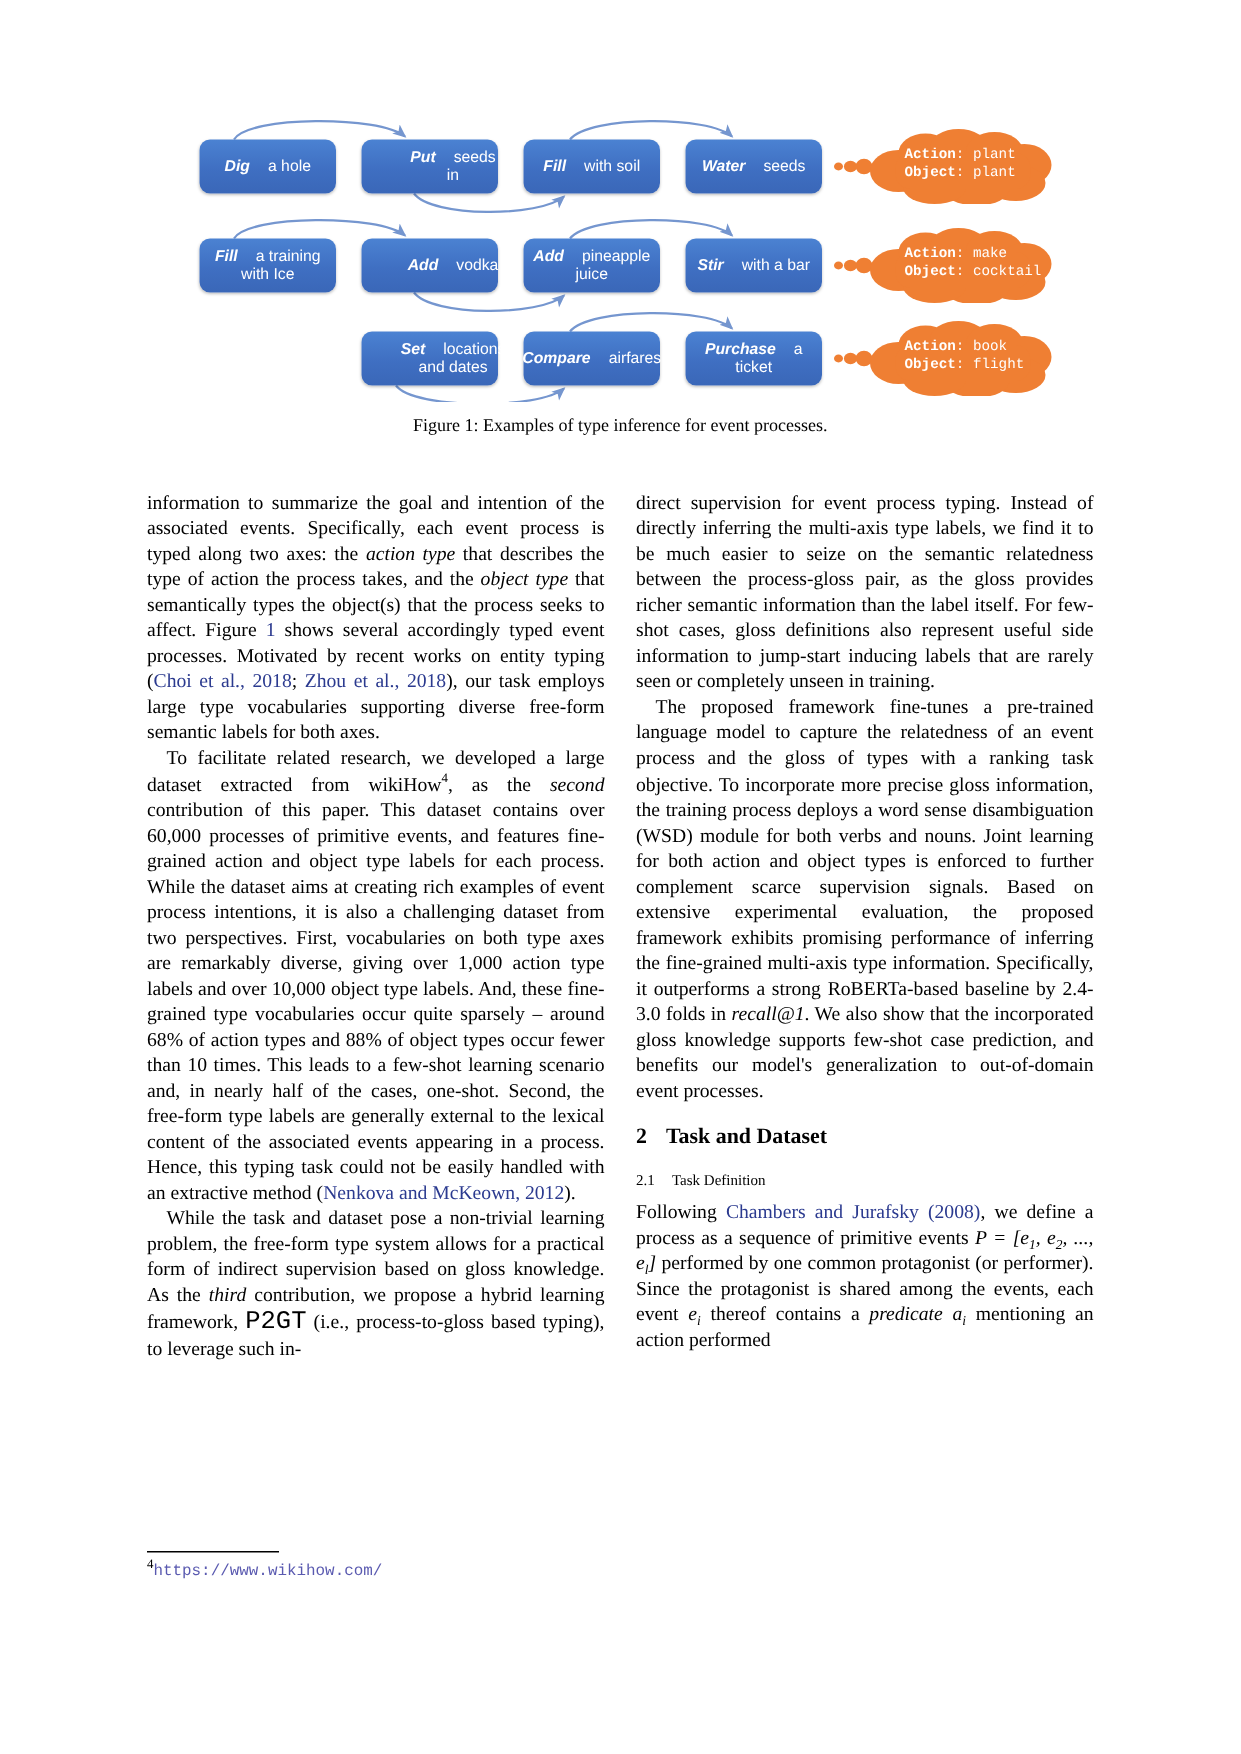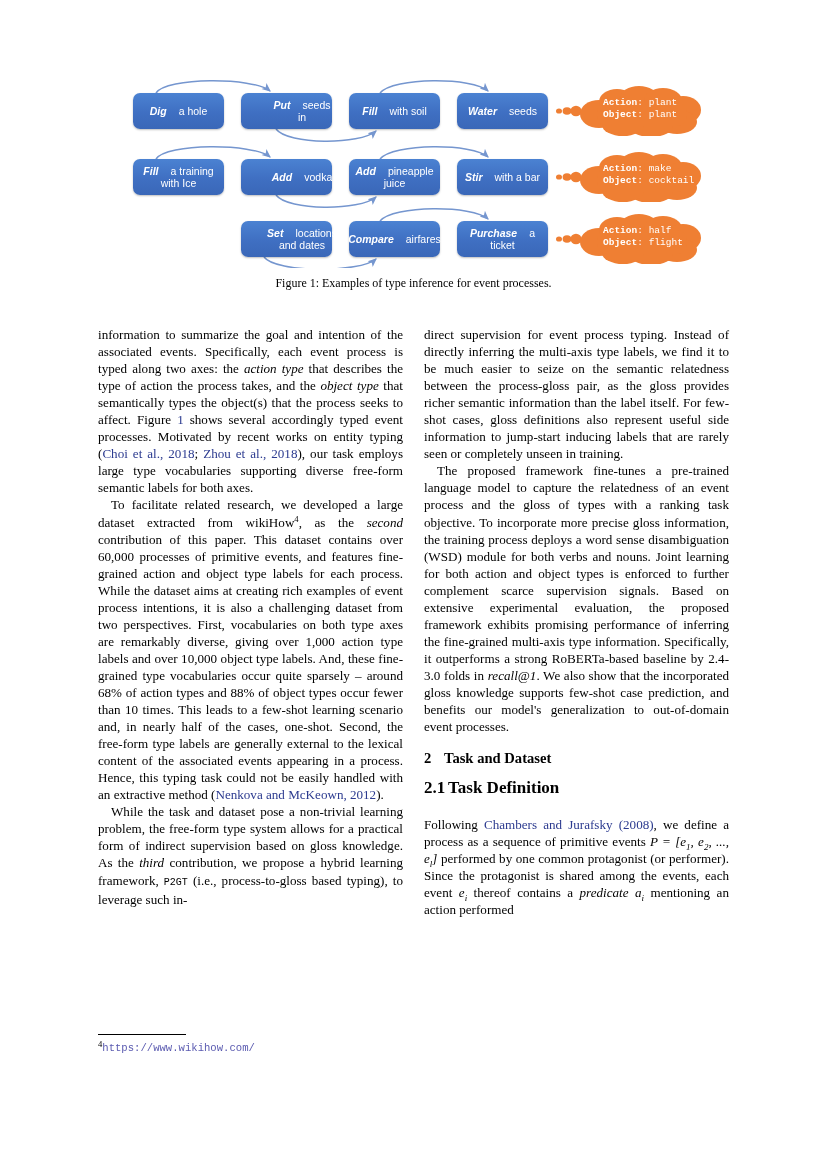--- a/index.html
+++ b/index.html
@@ -143,38 +143,38 @@
     margin: 0;
     text-indent: 13px;
   }
   .col p.noindent { text-indent: 0; }
   .col p + p { margin-top: 0; }
 
   .cite { color: #2b3a8f; }
   em { font-style: italic; }
   .mono {
     font-family: "Liberation Mono", "DejaVu Sans Mono", monospace;
-    font-size: 10px;
+    font-size: 17px;
   }
   sup { font-size: 8.6px; vertical-align: super; line-height: 0; }
 
   h2.sec {
     font-family: "Liberation Serif", "DejaVu Serif", serif;
     font-weight: bold;
     font-size: 14.6px;
     line-height: 18px;
     margin: 14px 0 9px 0;
   }
   h2.sec .num { display: inline-block; width: 20px; }
   h3.subsec {
     font-family: "Liberation Serif", "DejaVu Serif", serif;
-    font-weight: bold;
-    font-size: 17px;
+    font-weight: normal;
+    font-size: 10px;
     line-height: 16px;
-    margin: 13px 0 20px 0;
+    margin: 13px 0 3px 0;
   }
   h3.subsec .num { display: inline-block; width: 24px; }
 
   .mathi { font-family: "Liberation Serif", serif; font-style: italic; }
   .sub { font-size: 9px; vertical-align: sub; line-height: 0; font-style: italic;}
 
   
   .footnote {
     position: absolute;
     left: 98px;
@@ -340,21 +340,21 @@
             <ellipse cx="62" cy="12" rx="19" ry="12"></ellipse>
             <ellipse cx="86" cy="15" rx="19" ry="13"></ellipse>
             <ellipse cx="106" cy="24" rx="18" ry="14"></ellipse>
             <ellipse cx="100" cy="36" rx="20" ry="12"></ellipse>
             <ellipse cx="74" cy="40" rx="22" ry="11"></ellipse>
             <ellipse cx="46" cy="39" rx="21" ry="11"></ellipse>
             <rect x="20" y="16" width="90" height="24" rx="10"></rect>
           </g>
         </svg>
         <div class="cloud-text">
-          <div><b>Action</b>: <span>half</span></div>
+          <div><b>Action</b>: <span>book</span></div>
           <div><b>Object</b>: <span>flight</span></div>
         </div>
       </div>
 
     </div>
   </div>
 
   <div class="fig-caption">Figure 1: Examples of type inference for event processes.</div>
 
   <div class="col left">

